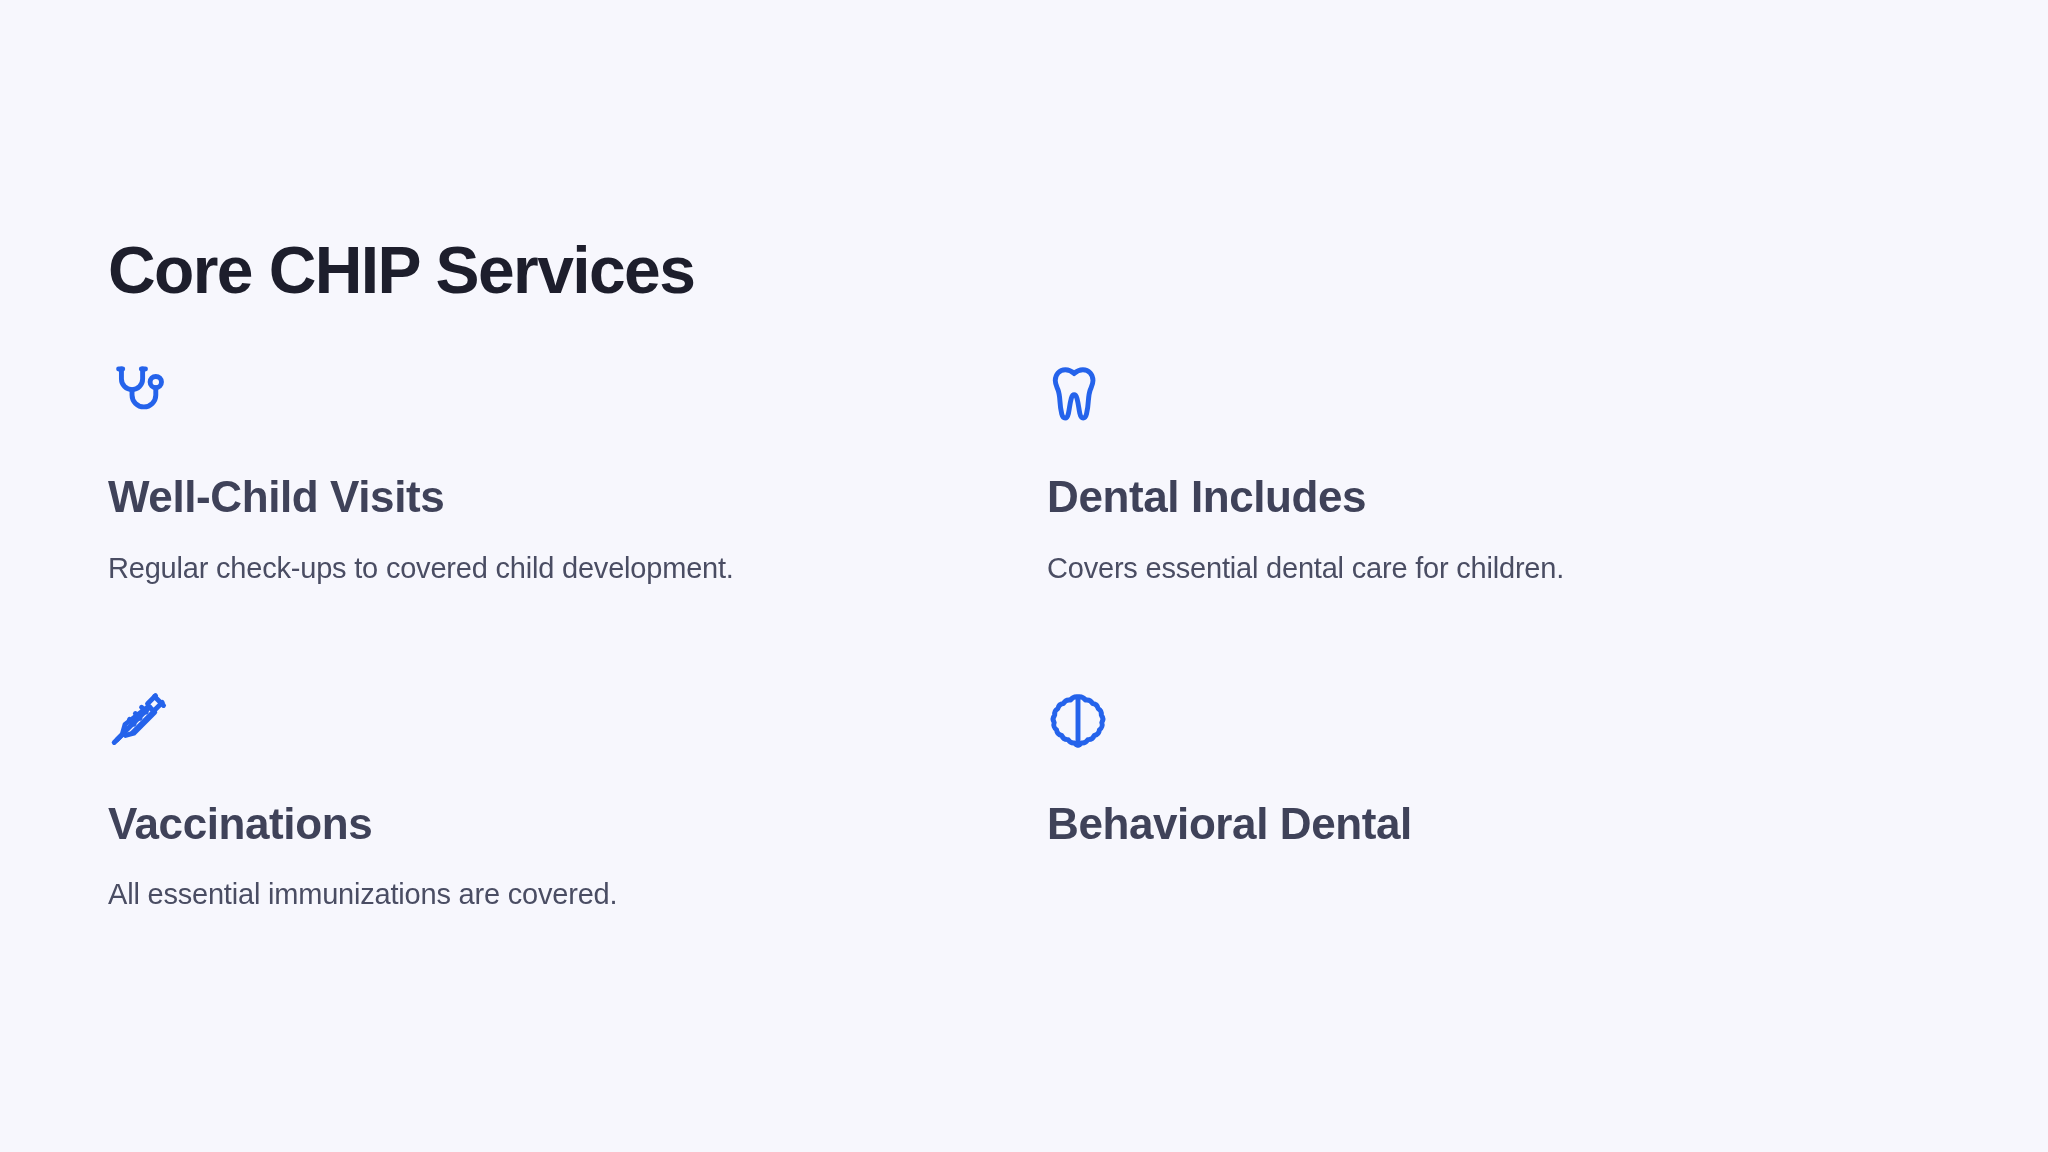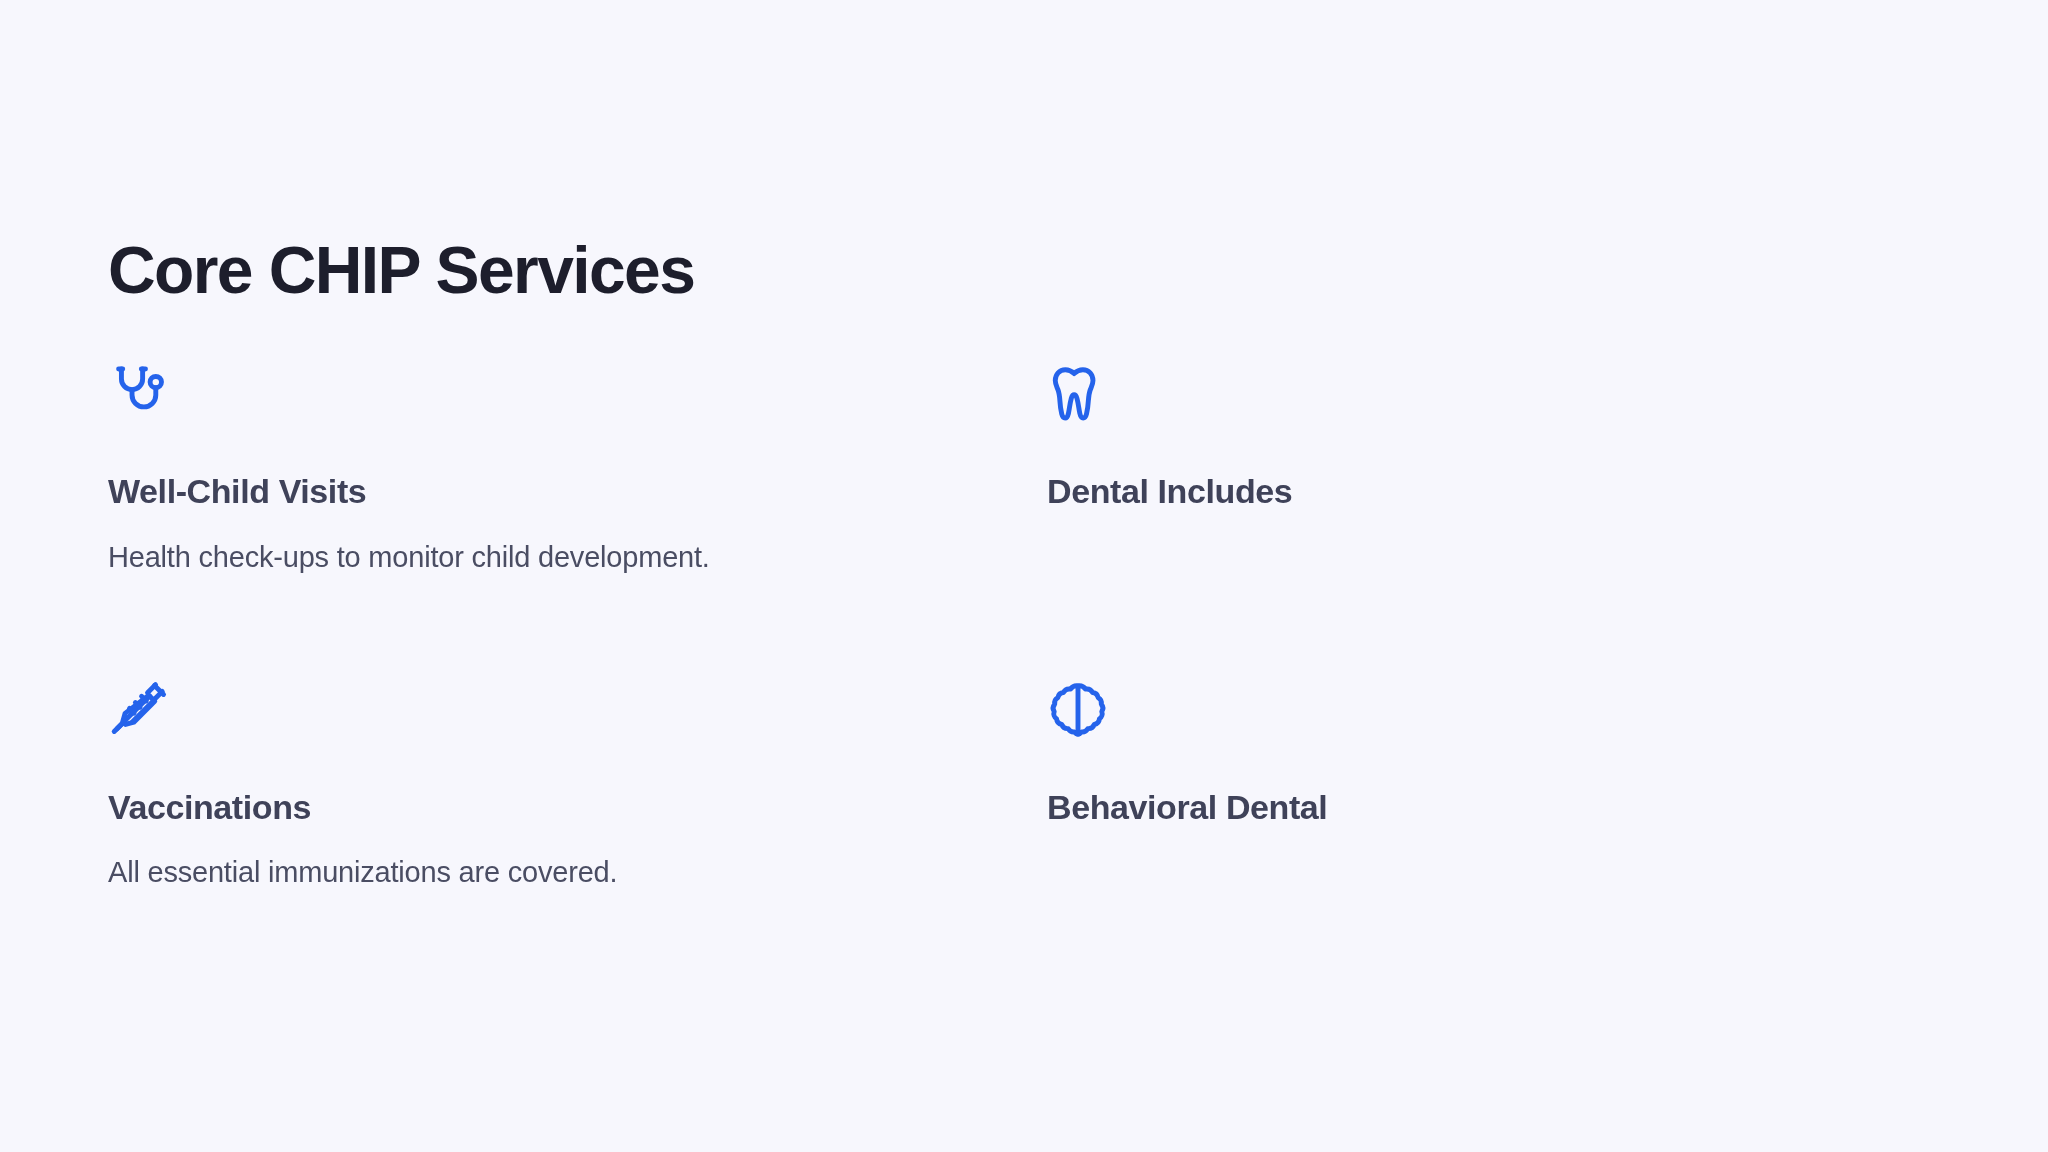--- a/index.html
+++ b/index.html
@@ -53,21 +53,21 @@
     display: block;
     margin-bottom: 48px;
   }
   .service-icon svg {
     display: block;
     width: 62px;
     height: 62px;
   }
 
   .service-heading {
-    font-size: 34px;
+    font-size: 44px;
     font-weight: 700;
     letter-spacing: -0.4px;
     line-height: 1.1;
     color: #3f4259;
     margin: 0 0 28px 0;
     white-space: nowrap;
   }
 
   .service-desc {
     font-size: 29px;
@@ -92,30 +92,31 @@
       <span class="service-icon">
         <svg viewBox="0 0 24 24" fill="none" stroke="#2563eb" stroke-width="1.9" stroke-linecap="round" stroke-linejoin="round" aria-hidden="true">
           <path d="M5.2 2.3v3.9a4.1 4.1 0 0 0 8.2 0V2.3"></path>
           <path d="M4.1 2.3h1.6"></path>
           <path d="M12.9 2.3h1.6"></path>
           <path d="M9.3 10.3v2.1a4.6 4.6 0 0 0 9.2 0V9.6"></path>
           <circle cx="18.5" cy="7.4" r="2.2"></circle>
         </svg>
       </span>
       <h2 class="service-heading">Well-Child Visits</h2>
-      <p class="service-desc">Health check-ups to monitor child development.</p>
+      <p class="service-desc">Regular check-ups to covered child development.</p>
     </div>
 
     <div class="service-card">
       <span class="service-icon">
         <svg viewBox="0 0 24 24" fill="none" stroke="#2563eb" stroke-width="1.9" stroke-linecap="round" stroke-linejoin="round" aria-hidden="true">
           <path d="M7.1 2.6c-2.3 0-3.9 1.9-3.9 4.2 0 1.5.7 2.6 1.1 3.7.5 1.4.6 2.7.7 4.2.1 1.7.3 3.4.7 5 .2.8.6 1.6 1.3 1.6.8 0 1.1-.9 1.3-1.8.4-2 .6-4 1.1-5.8.2-.7.5-1.4 1.1-1.4s.9.7 1.1 1.4c.5 1.8.7 3.8 1.1 5.8.2.9.5 1.8 1.3 1.8.7 0 1.1-.8 1.3-1.6.4-1.6.6-3.3.7-5 .1-1.5.2-2.8.7-4.2.4-1.1 1.1-2.2 1.1-3.7 0-2.3-1.6-4.2-3.9-4.2-1.8 0-2.8.9-3.4 1.5-.6-.6-1.6-1.5-3.4-1.5z"></path>
         </svg>
       </span>
       <h2 class="service-heading">Dental Includes</h2>
+      <p class="service-desc">Covers essential dental care for children.</p>
     </div>
 
     <div class="service-card">
       <span class="service-icon">
         <svg viewBox="0 0 24 24" fill="none" stroke="#2563eb" stroke-width="1.9" stroke-linecap="round" stroke-linejoin="round" aria-hidden="true">
           <path d="M18 2.5l3.5 3.5"></path>
           <path d="M21 4.8l-3.1 3.1"></path>
           <path d="M18.4 2.2l-3.1 3.1"></path>
           <path d="M16.1 6.6l-9.6 9.6"></path>
           <path d="M17.9 8.1l-8.5 8.5"></path>

